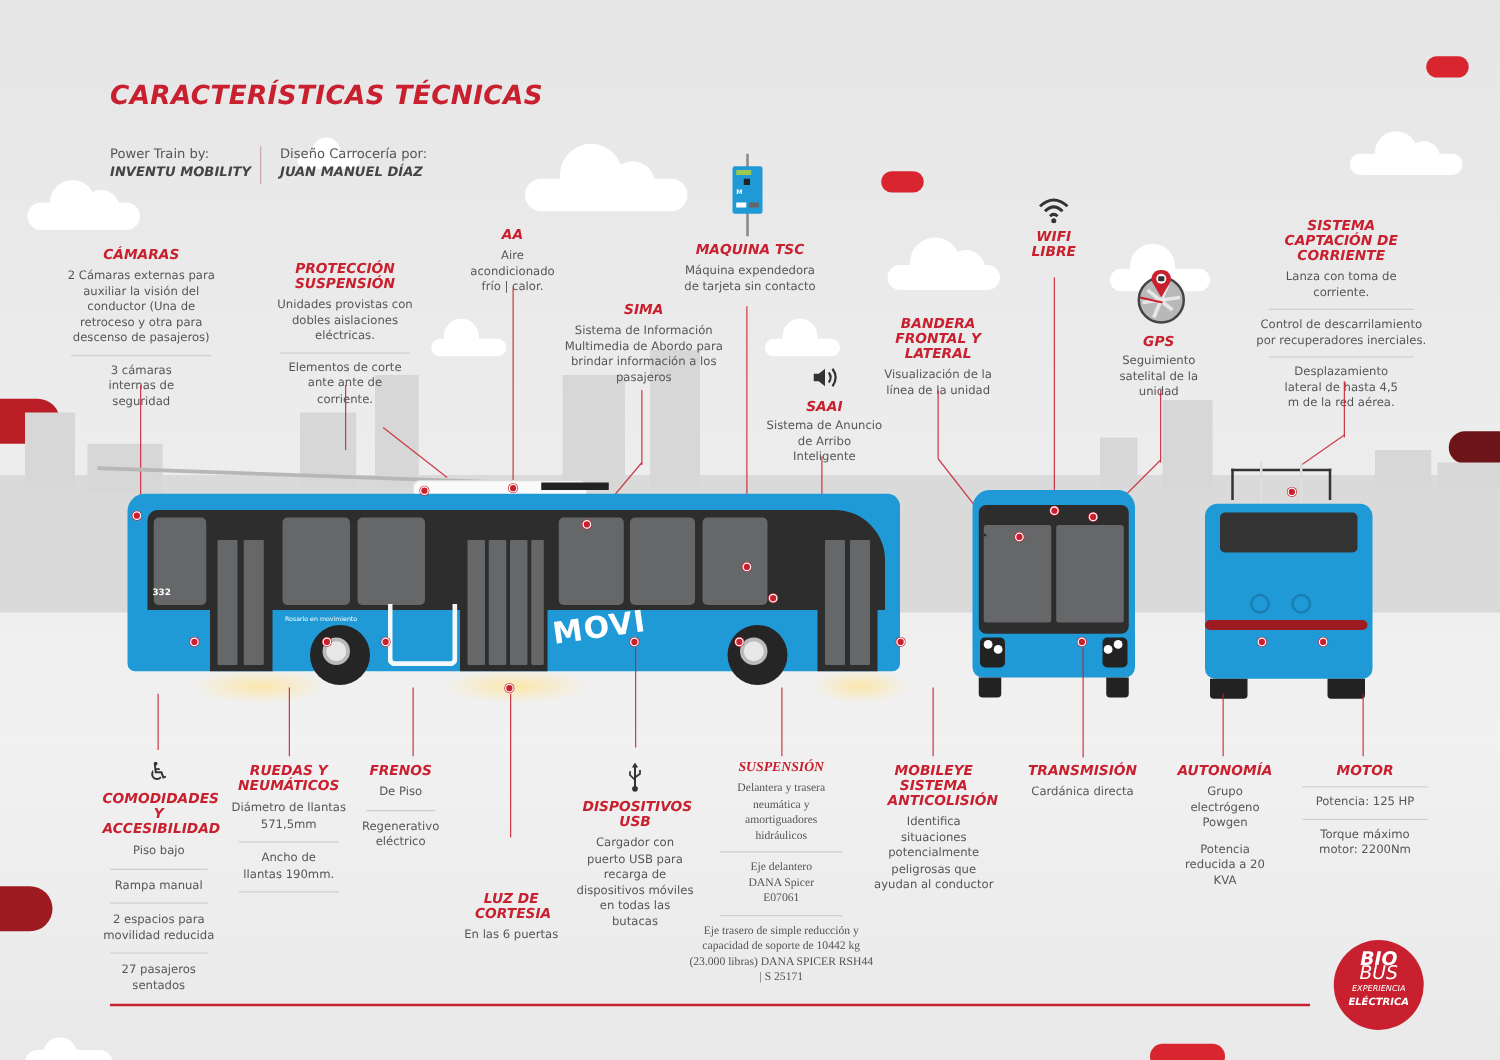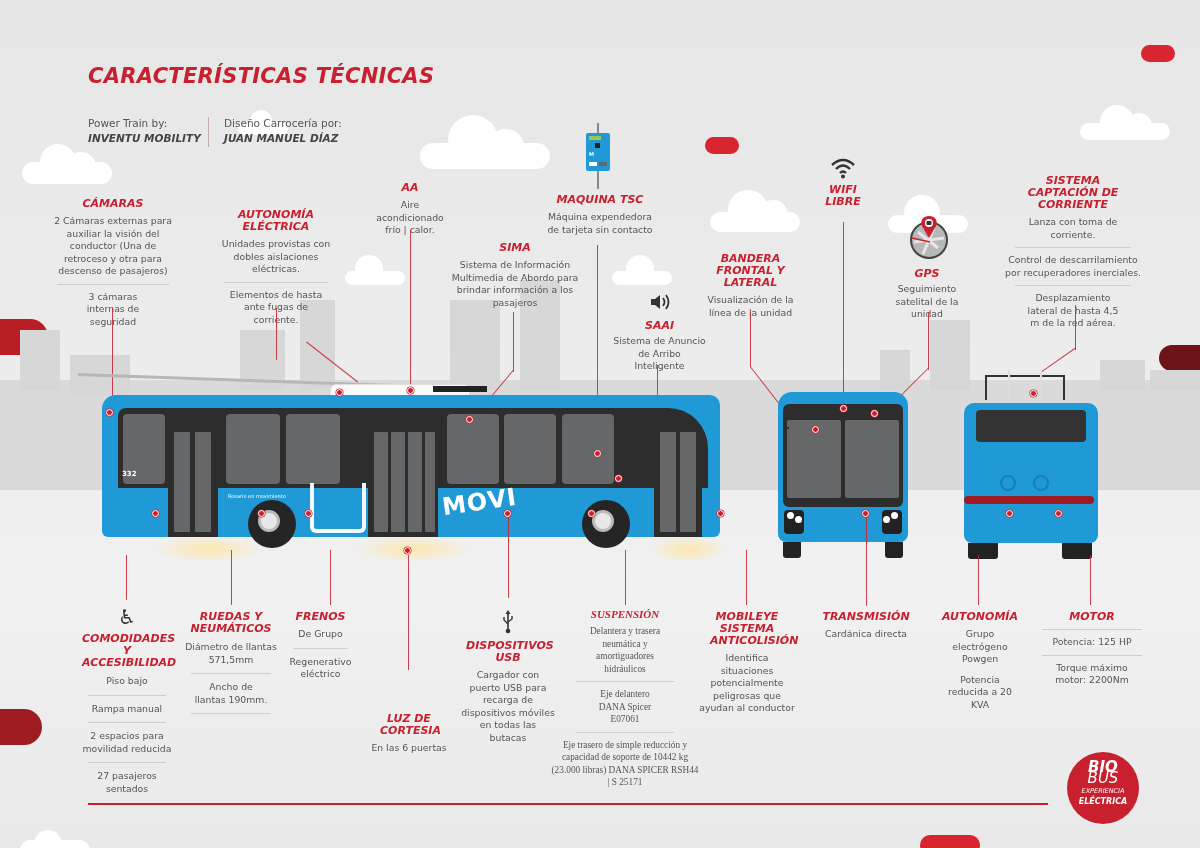--- a/index.html
+++ b/index.html
@@ -132,24 +132,24 @@
 
 <div class="block" style="left:48px;top:198px;width:130px;">
   <div class="h">CÁMARAS</div>
   <div>2 Cámaras externas para auxiliar la visión del conductor (Una de retroceso y otra para descenso de pasajeros)</div>
   <div class="sep"></div>
   <div style="padding:0 25px;">3 cámaras internas de seguridad</div>
 </div>
 <div class="line" style="left:112px;top:308px;height:105px;"></div>
 
 <div class="block" style="left:215px;top:209px;width:122px;">
-  <div class="h" style="padding:0 20px;">AUTONOMÍA ELÉCTRICA</div>
+  <div class="h" style="padding:0 20px;">PROTECCIÓN SUSPENSIÓN</div>
   <div>Unidades provistas con dobles aislaciones eléctricas.</div>
   <div class="sep"></div>
-  <div style="padding:0 12px;">Elementos de hasta ante fugas de corriente.</div>
+  <div style="padding:0 12px;">Elementos de corte ante ante de corriente.</div>
 </div>
 <div class="line" style="left:276px;top:308px;height:52px;"></div>
 <div class="line" style="left:306px;top:342px;height:65px;transform:rotate(-52deg);transform-origin:top;"></div>
 
 <div class="block" style="left:360px;top:182px;width:100px;">
   <div class="h">AA</div>
   <div style="padding:0 10px;">Aire acondicionado frío | calor.</div>
 </div>
 <div class="line" style="left:410px;top:230px;height:160px;"></div>
 
@@ -361,21 +361,21 @@
 <div class="block" style="left:185px;top:611px;width:92px;">
   <div class="h" style="margin-bottom:6px;">RUEDAS Y NEUMÁTICOS</div>
   <div>Diámetro de llantas 571,5mm</div>
   <div class="sep" style="margin:7px auto;"></div>
   <div style="padding:0 8px;">Ancho de llantas 190mm.</div>
   <div class="sep" style="margin:7px auto;"></div>
 </div>
 
 <div class="block" style="left:288px;top:611px;width:65px;">
   <div class="h" style="margin-bottom:5px;">FRENOS</div>
-  <div>De Grupo</div>
+  <div>De Piso</div>
   <div class="sep" style="margin:7px auto;"></div>
   <div>Regenerativo eléctrico</div>
 </div>
 
 <div class="block" style="left:368px;top:681px;width:82px;margin-top:32px;">
   <div class="h" style="padding:0 12px;">LUZ DE CORTESIA</div>
   <div>En las 6 puertas</div>
 </div>
 
 <div class="abs" style="left:502px;top:610px;width:12px;height:24px;">

